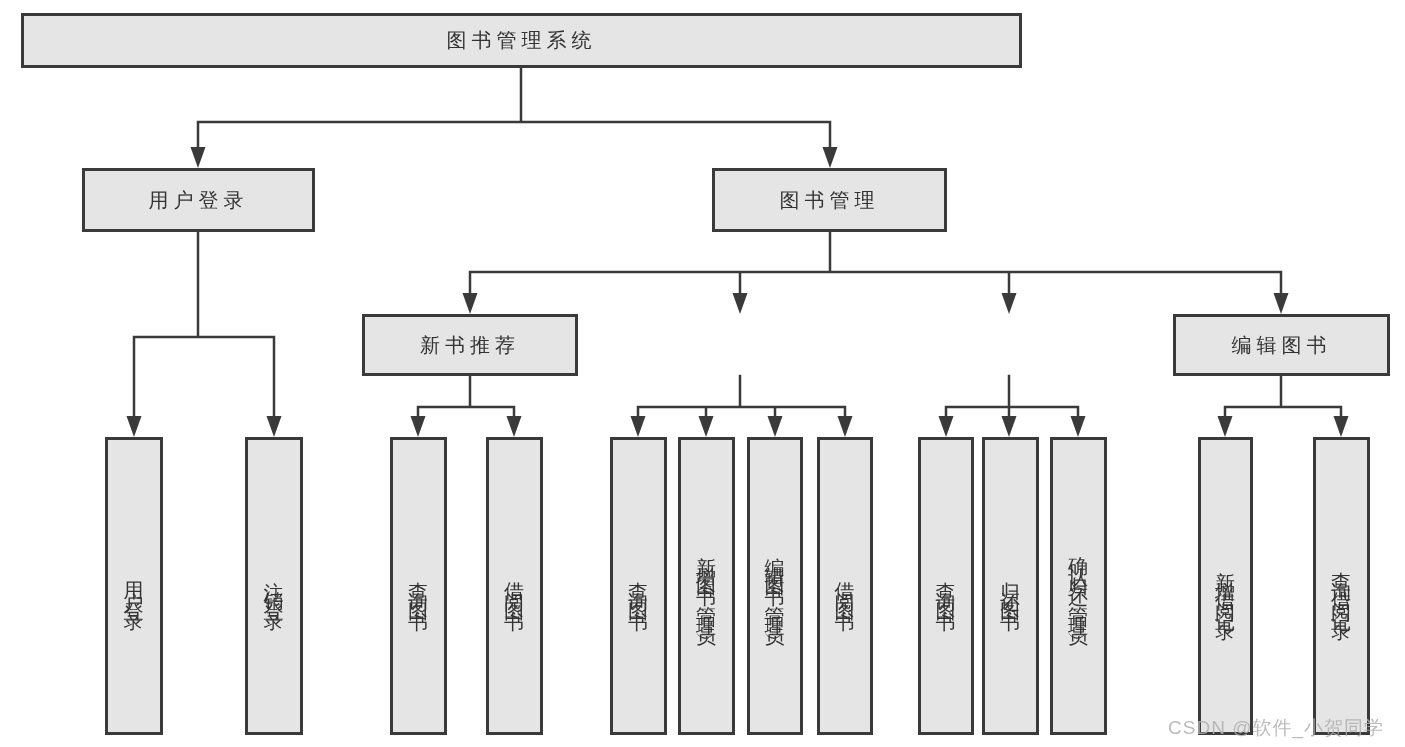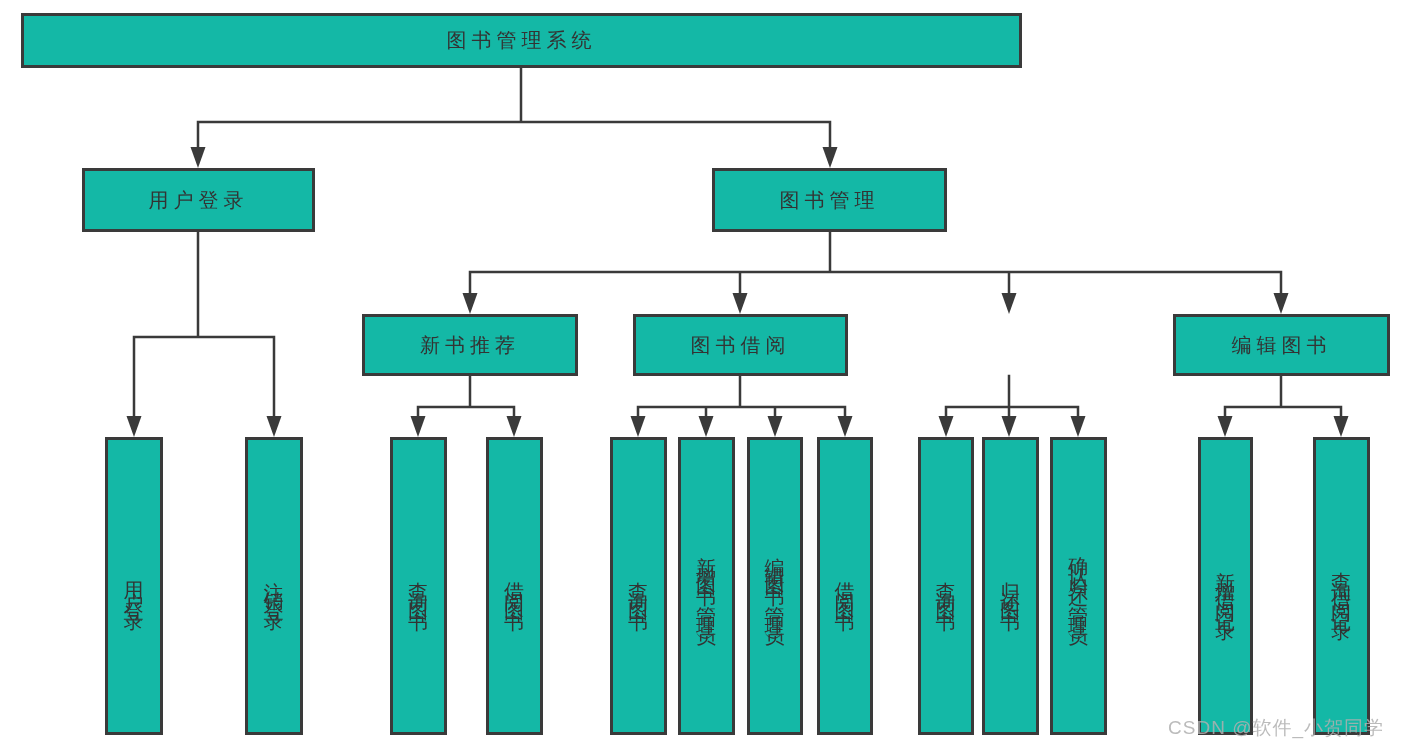--- a/index.html
+++ b/index.html
@@ -18,21 +18,21 @@
   .connectors {
     position: absolute;
     left: 0;
     top: 0;
     pointer-events: none;
   }
   .node {
     position: absolute;
     box-sizing: border-box;
     border: 3px solid #3a3a3a;
-    background: #14b8a6;
+    background: #e5e5e5;
     display: flex;
     align-items: center;
     justify-content: center;
     color: #333333;
   }
   .node.h span {
     font-size: 20px;
     letter-spacing: 5px;
     white-space: nowrap;
     color: #333333;
@@ -111,23 +111,20 @@
   <div class="node h" style="left:82px; top:168px; width:233px; height:64px;">
     <span>用户登录</span>
   </div>
   <div class="node h" style="left:712px; top:168px; width:235px; height:64px;">
     <span>图书管理</span>
   </div>
 
   <div class="node h" style="left:362px; top:314px; width:216px; height:62px;">
     <span>新书推荐</span>
   </div>
-  <div class="node h" style="left:633px; top:314px; width:215px; height:62px;">
-    <span>图书借阅</span>
-  </div>
   <div class="node h" style="left:1173px; top:314px; width:217px; height:62px;">
     <span>编辑图书</span>
   </div>
 
   <div class="node v" style="left:105px; top:437px; width:58px; height:298px;">
     <span>用户登录</span>
   </div>
   <div class="node v" style="left:245px; top:437px; width:58px; height:298px;">
     <span>注销登录</span>
   </div>

